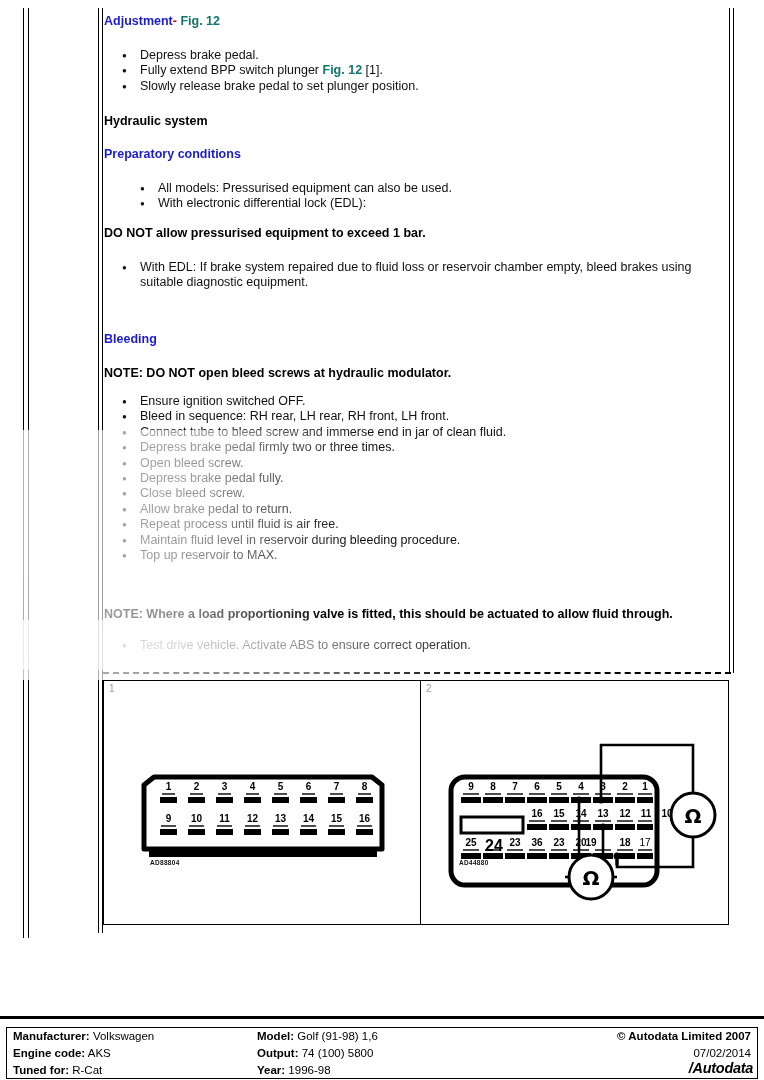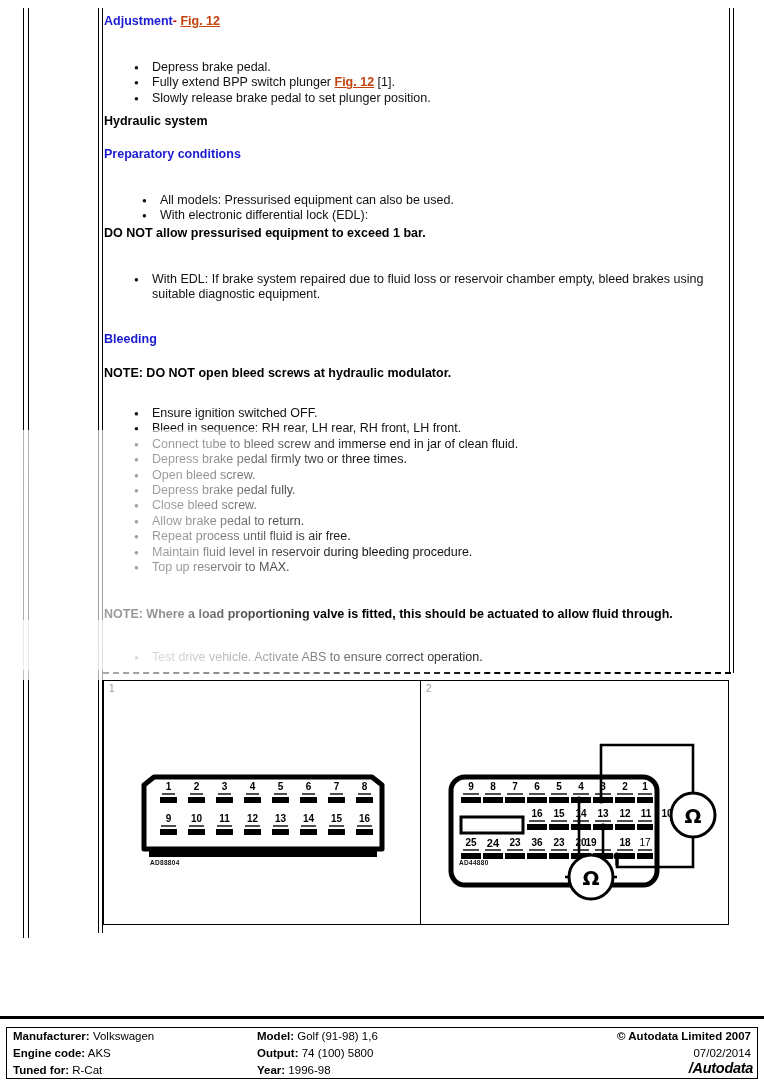--- a/index.html
+++ b/index.html
@@ -75,37 +75,36 @@
     line-height: 15px;
   }
   h2.section-black {
     font-size: 12.5px;
     font-weight: bold;
     color: #000;
     margin: 0;
     line-height: 15px;
   }
   .figlink {
-    color: #c2410c;
-    text-decoration: underline;
+    color: #0f766e;
     font-weight: bold;
   }
   .dash { color: #d40000; font-weight: bold; }
 
   p.note {
     font-size: 12.5px;
     font-weight: bold;
     margin: 0;
     line-height: 15px;
     color: #000;
   }
 
   ul.bullets {
     list-style: none;
-    margin: 12px;
+    margin: 0;
     padding: 0;
   }
   ul.bullets li {
     font-size: 12.5px;
     line-height: 15.4px;
     color: #111;
     position: relative;
     padding-left: 36px;
     margin: 0;
   }
@@ -241,21 +240,21 @@
     <ul class="bullets abs" style="left:0; top:48px;">
       <li><span>Depress brake pedal.</span></li>
       <li><span>Fully extend BPP switch plunger </span><span class="figlink">Fig. 12</span><span> [1].</span></li>
       <li><span>Slowly release brake pedal to set plunger position.</span></li>
     </ul>
 
     <h2 class="section-black abs" style="left:0; top:114px;">Hydraulic system</h2>
 
     <h2 class="section-blue abs" style="left:0; top:147px;">Preparatory conditions</h2>
 
-    <ul class="bullets abs" style="left:8px; top:181px;">
+    <ul class="bullets abs" style="left:18px; top:181px;">
       <li><span>All models: Pressurised equipment can also be used.</span></li>
       <li><span>With electronic differential lock (EDL):</span></li>
     </ul>
 
     <p class="note abs" style="left:0; top:226px;">DO NOT allow pressurised equipment to exceed 1 bar.</p>
 
     <ul class="bullets abs" style="left:0; top:260px; width:600px;">
       <li><span>With EDL: If brake system repaired due to fluid loss or reservoir chamber empty, bleed brakes using suitable diagnostic equipment.</span></li>
     </ul>
 
@@ -480,21 +479,21 @@
         <span class="abs" style="left:217px; top:100px; width:14px; text-align:center; font-size:10px; font-weight:bold;">1</span>
 
         <span class="abs" style="left:108px; top:127px; width:16px; text-align:center; font-size:10px; font-weight:bold;">16</span>
         <span class="abs" style="left:130px; top:127px; width:16px; text-align:center; font-size:10px; font-weight:bold;">15</span>
         <span class="abs" style="left:152px; top:127px; width:16px; text-align:center; font-size:10px; font-weight:bold;">14</span>
         <span class="abs" style="left:174px; top:127px; width:16px; text-align:center; font-size:10px; font-weight:bold;">13</span>
         <span class="abs" style="left:196px; top:127px; width:16px; text-align:center; font-size:10px; font-weight:bold;">12</span>
         <span class="abs" style="left:217px; top:127px; width:16px; text-align:center; font-size:10px; font-weight:bold;">11</span>
 
         <span class="abs" style="left:42px;  top:156px; width:16px; text-align:center; font-size:10px; font-weight:bold;">25</span>
-        <span class="abs" style="left:64px;  top:156px; width:16px; text-align:center; font-size:11px; font-weight:bold;">24</span>
+        <span class="abs" style="left:64px;  top:156px; width:16px; text-align:center; font-size:16px; font-weight:bold;">24</span>
         <span class="abs" style="left:86px;  top:156px; width:16px; text-align:center; font-size:10px; font-weight:bold;">23</span>
         <span class="abs" style="left:108px; top:156px; width:16px; text-align:center; font-size:10px; font-weight:bold;">36</span>
         <span class="abs" style="left:130px; top:156px; width:16px; text-align:center; font-size:10px; font-weight:bold;">23</span>
         <span class="abs" style="left:152px; top:156px; width:16px; text-align:center; font-size:10px; font-weight:bold;">20</span>
         <span class="abs" style="left:162px; top:156px; width:16px; text-align:center; font-size:10px; font-weight:bold;">19</span>
         <span class="abs" style="left:196px; top:156px; width:16px; text-align:center; font-size:10px; font-weight:bold;">18</span>
         <span class="abs" style="left:217px; top:156px; width:14px; text-align:center; font-size:10px; font-weight:normal;">17</span>
       </div>
 
       <span class="abs" style="left:239px; top:127px; width:14px; text-align:center; font-size:10px; font-weight:bold;">10</span>

